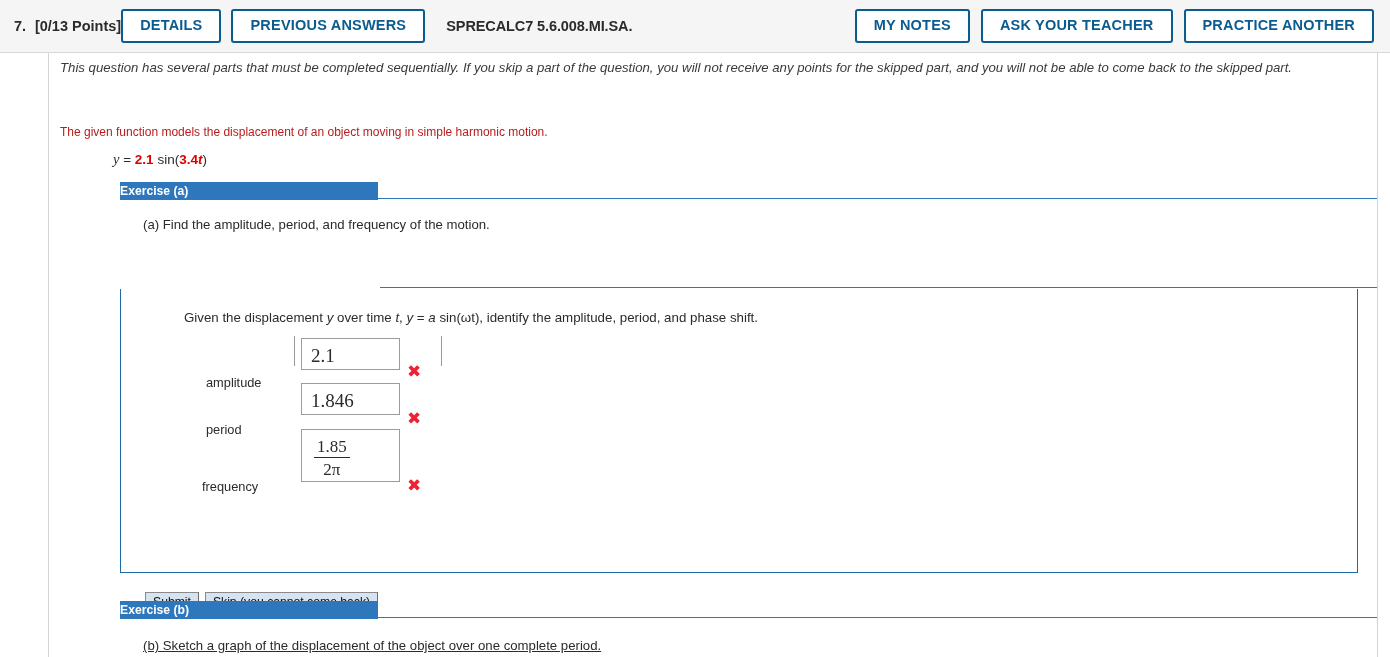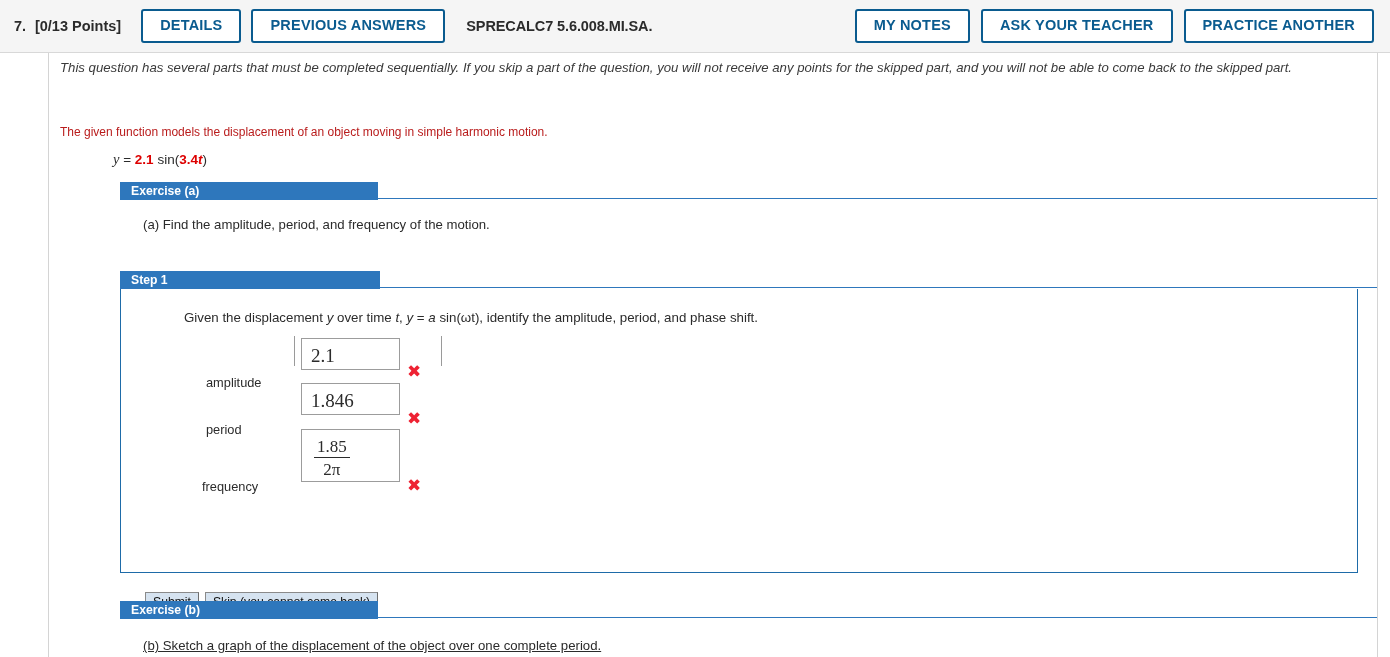--- a/index.html
+++ b/index.html
@@ -50,21 +50,21 @@
     font-family: "Liberation Sans", sans-serif;
     font-size: 14.5px;
     font-weight: bold;
     letter-spacing: 0.2px;
     padding: 7px 17px 8px 17px;
     border-radius: 3px;
     cursor: pointer;
     white-space: nowrap;
     line-height: 1;
   }
-  .hdr-btn.details { margin-left: 20px; }
+  .hdr-btn.details { }
   .hdr-btn.prevans { margin-left: 10px; }
   .q-code {
     font-size: 14.5px;
     font-weight: bold;
     color: #2b2b2b;
     margin-left: 21px;
     white-space: nowrap;
     letter-spacing: -0.1px;
   }
   .hdr-right {
@@ -143,21 +143,20 @@
   .exbar-tab {
     position: absolute;
     left: 0; top: 0;
     width: 258px;
     height: 18px;
     background: #2e77bc;
     color: #ffffff;
     font-size: 12.2px;
     font-weight: bold;
     line-height: 18px;
-    padding-left: 11px;
     box-sizing: border-box;
   }
   .exbar-line {
     position: absolute;
     left: 258px;
     top: 16px;
     width: 999px;
     height: 1px;
     background: #2e77bc;
   }
@@ -327,21 +326,20 @@
       <span class="var">y</span><span class="fn">&nbsp;</span><span class="fn">=</span><span class="fn">&nbsp;</span><span class="red">2.1</span><span class="fn">&nbsp;</span><span class="fn">sin(</span><span class="red">3.4</span><span class="red var" style="font-style:italic">t</span><span class="fn">)</span>
     </div>
 
     <div class="exbar-wrap" style="top:129px;">
       <div class="exbar-tab">Exercise (a)</div>
       <div class="exbar-line"></div>
     </div>
     <div class="ex-prompt" style="top:164px;">(a) Find the amplitude, period, and frequency of the motion.</div>
 
     <div class="stepbar-wrap">
-      <div class="stepbar-tab">Step 1</div>
       <div class="stepbar-line"></div>
     </div>
 
     <div class="stepbox"></div>
 
     <div class="step-text"><span>Given the displacement </span><i>y</i><span> over time </span><i>t</i><span>,  </span><i>y</i><span> = </span><i>a</i><span> sin(ωt),  </span><span>identify the amplitude, period, and phase shift.</span></div>
 
     <div class="ansrow">
       <div class="ans-label" style="left:157px; top:298px;">amplitude</div>
       <div class="mq-bar" style="left:245px; top:283px; height:30px;"></div>

